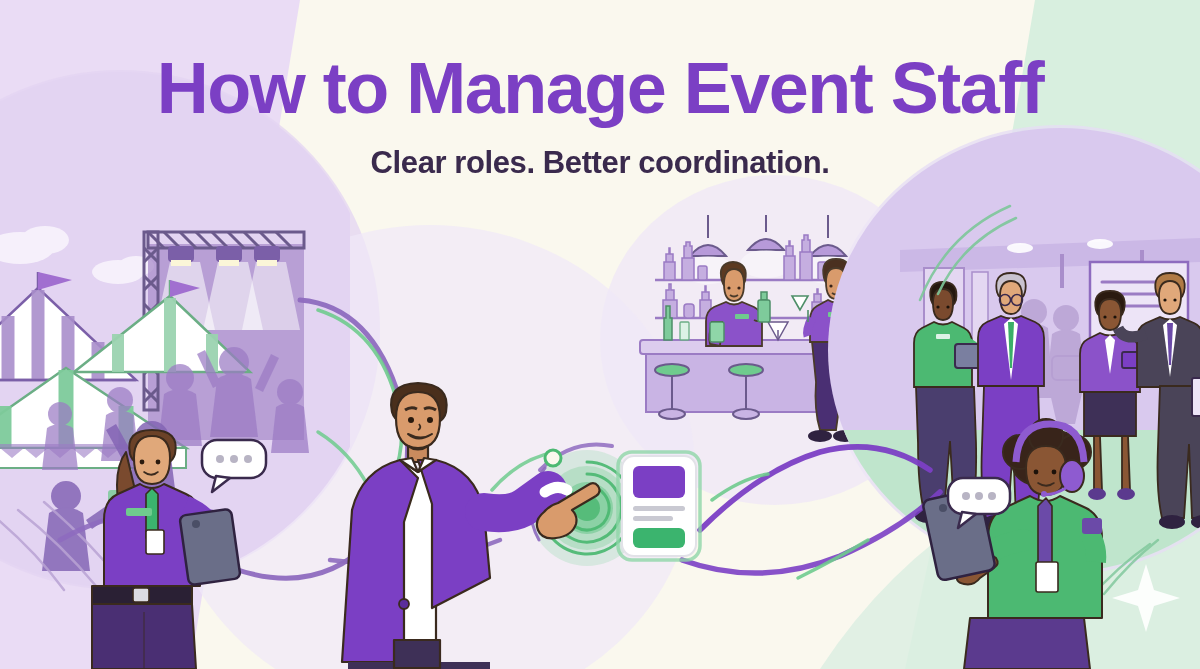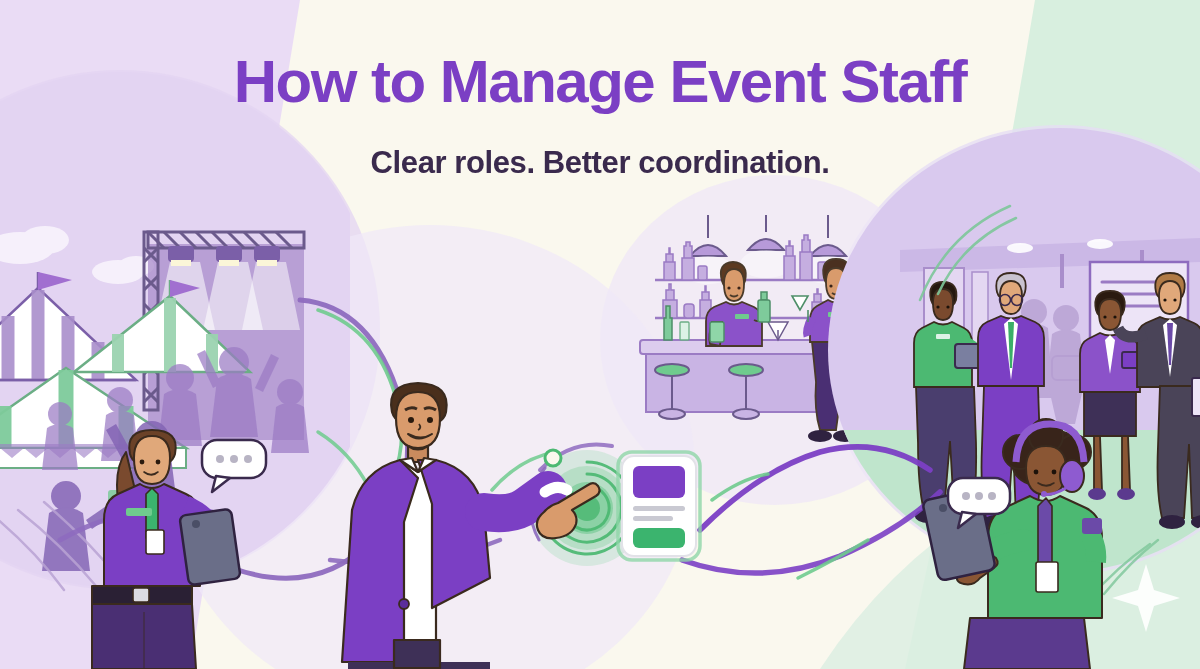--- a/index.html
+++ b/index.html
@@ -7,21 +7,21 @@
   body {
     font-family: "Liberation Sans", sans-serif;
     background:#FAF8EE;
     position:relative;
   }
   #stage { position:relative; width:1200px; height:669px; overflow:hidden; }
   #stage svg.layer { position:absolute; top:0; left:0; width:1200px; height:669px; }
   .hdr { position:absolute; left:0; width:1200px; text-align:center; z-index:40; }
   #title-el {
     top:52px;
-    font-size:60px;
+    font-size:72px;
     font-weight:bold;
     letter-spacing:-1.5px;
     color:#7B3FC4;
     line-height:1.0;
   }
   #subtitle-el {
     top:145px;
     font-size:31px;
     font-weight:bold;
     letter-spacing:-0.4px;

